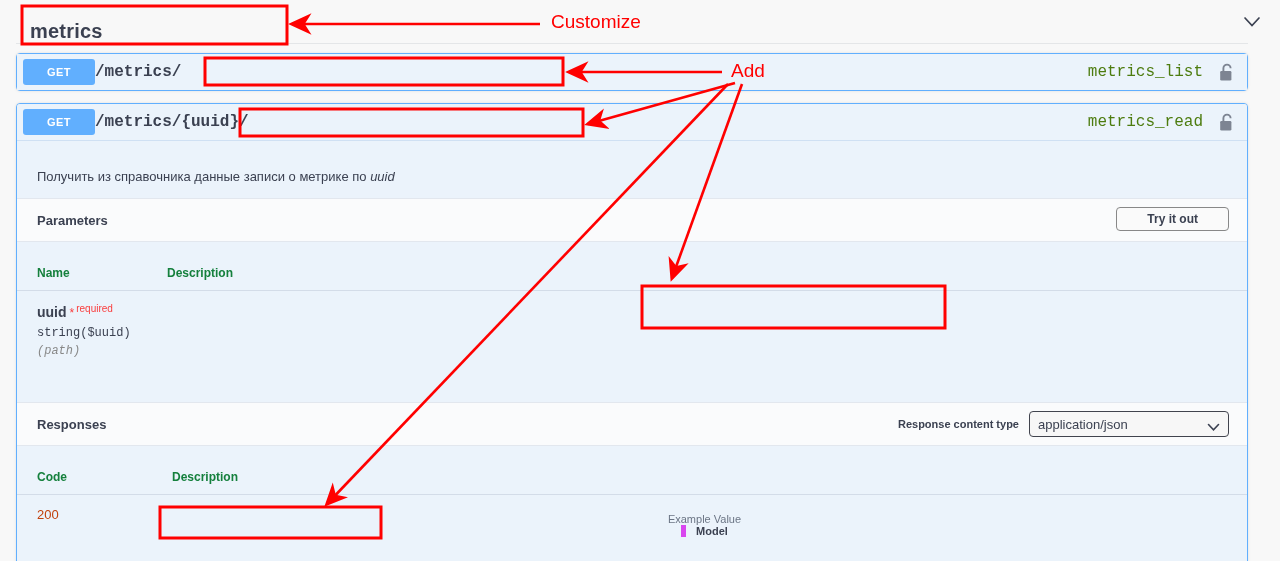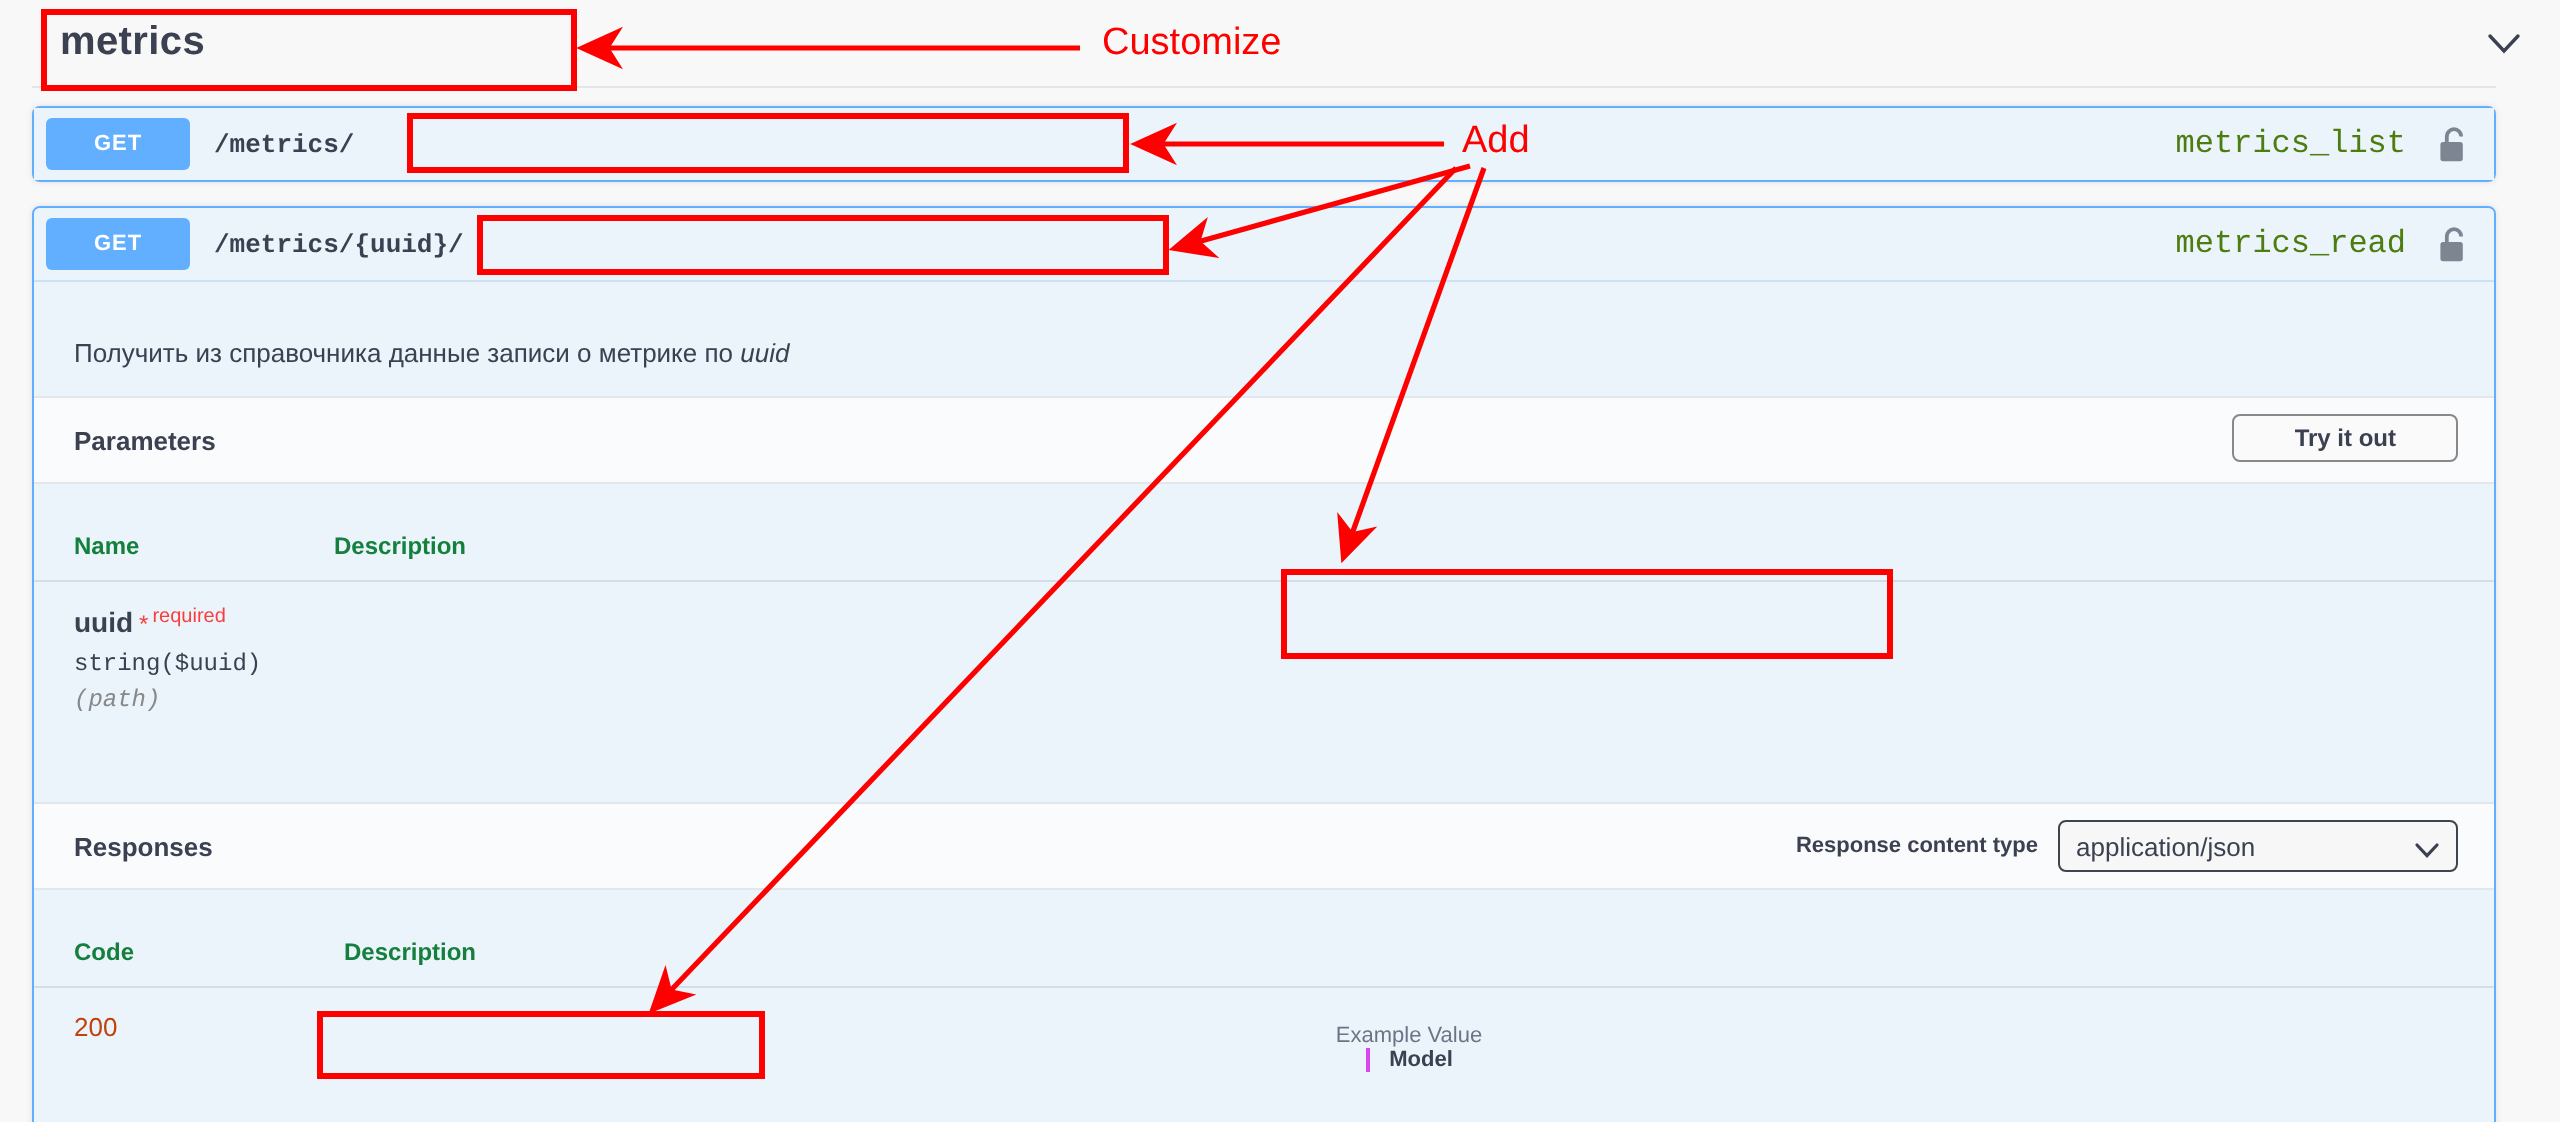--- a/index.html
+++ b/index.html
@@ -15,21 +15,21 @@
     position: relative;
     width: 1280px; height: 561px;
     background: #f8f8f8;
   }
 
   
   .tag-header {
     position: absolute;
     left: 16px; top: 0px;
     width: 1232px; height: 44px;
-    display: flex; align-items: center;
+    display: flex; align-items: flex-end;
     border-bottom: 1px solid #e4e6e8;
     background: #f8f8f8;
   }
   .tag-title {
     font-size: 20px; font-weight: bold; color: #3b4151;
     margin-left: 14px; letter-spacing: .2px;
   }
   .tag-chevron {
     position: absolute; right: 18px; top: 12px;
     width: 20px; height: 20px;
@@ -61,23 +61,23 @@
     margin-left: 6px;
     background: #61affe;
     color: #fff;
     border-radius: 3px;
     font-size: 11px; font-weight: bold;
     letter-spacing: .5px;
     display: flex; align-items: center; justify-content: center;
     font-family: "Liberation Sans", sans-serif;
   }
   .op-path {
-    margin-left: 12px;
+    margin-left: 0;
     font-family: "Liberation Mono", monospace;
-    font-size: 13px; font-weight: bold; color: #3b4151;
+    font-size: 16px; font-weight: bold; color: #3b4151;
     white-space: pre;
   }
   .op-id {
     margin-left: auto;
     font-family: "Liberation Mono", monospace;
     font-size: 16px; color: #4d7c0f;
   }
   .lock-wrap {
     width: 28px; margin-left: 10px; margin-right: 6px;
     display: flex; align-items: center; justify-content: center;
@@ -174,21 +174,21 @@
   }
   .code-val { font-size: 13px; color: #c2410c; }
 
   .example-tabs {
     display: flex; align-items: center;
     font-size: 11px; margin-top: 6px; flex-direction: column;
   }
   .example-tab { color: #6b7585; padding-right: 10px; cursor: pointer; }
   .example-tab.active {
     color: #3b4151; font-weight: bold;
-    padding-left: 10px; border-left: 2px solid #d946ef;
+    padding-left: 10px; border-left: 5px solid #d946ef;
   }
 
   
   #annot { position: absolute; left:0; top:0; width:1280px; height:561px; pointer-events:none; }
   .annot-label {
     position: absolute;
     color: #ff0000;
     font-size: 19px;
     font-family: "Liberation Sans", sans-serif;
     white-space: nowrap;

